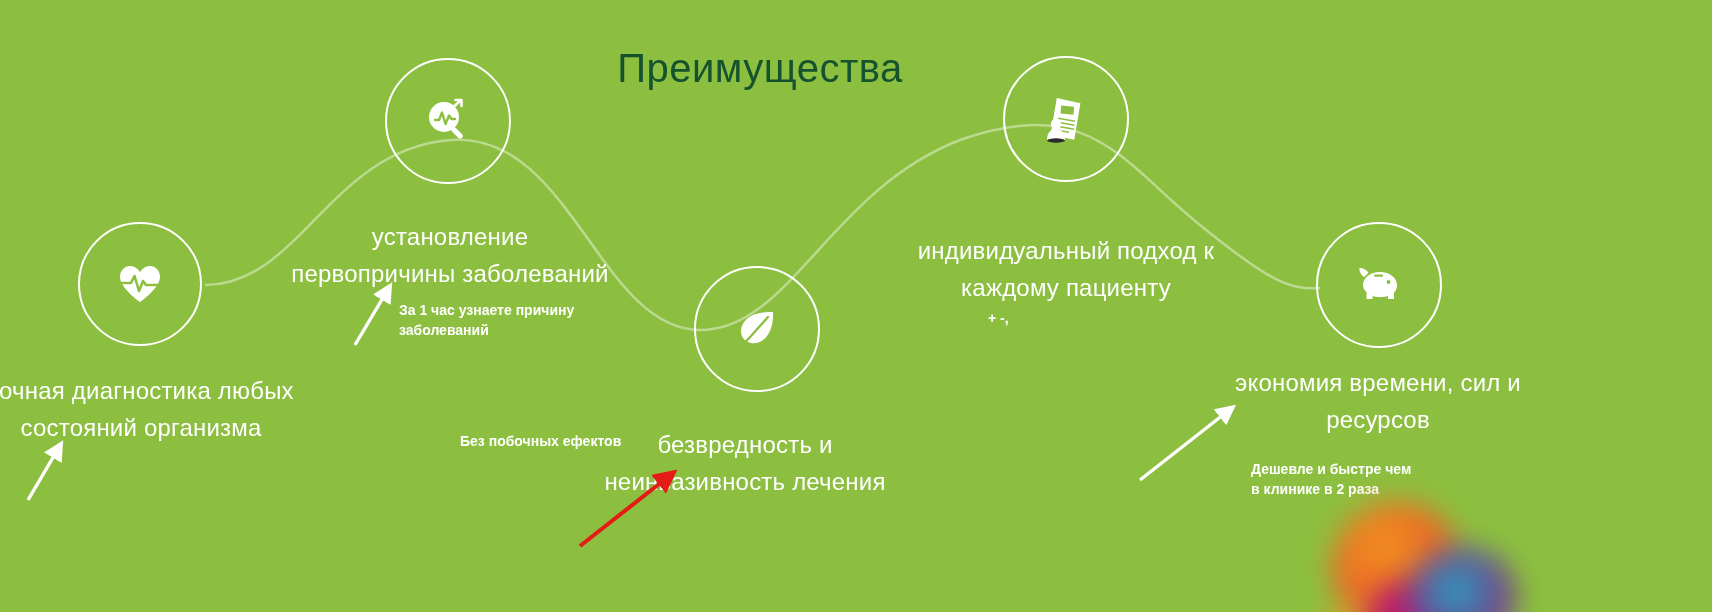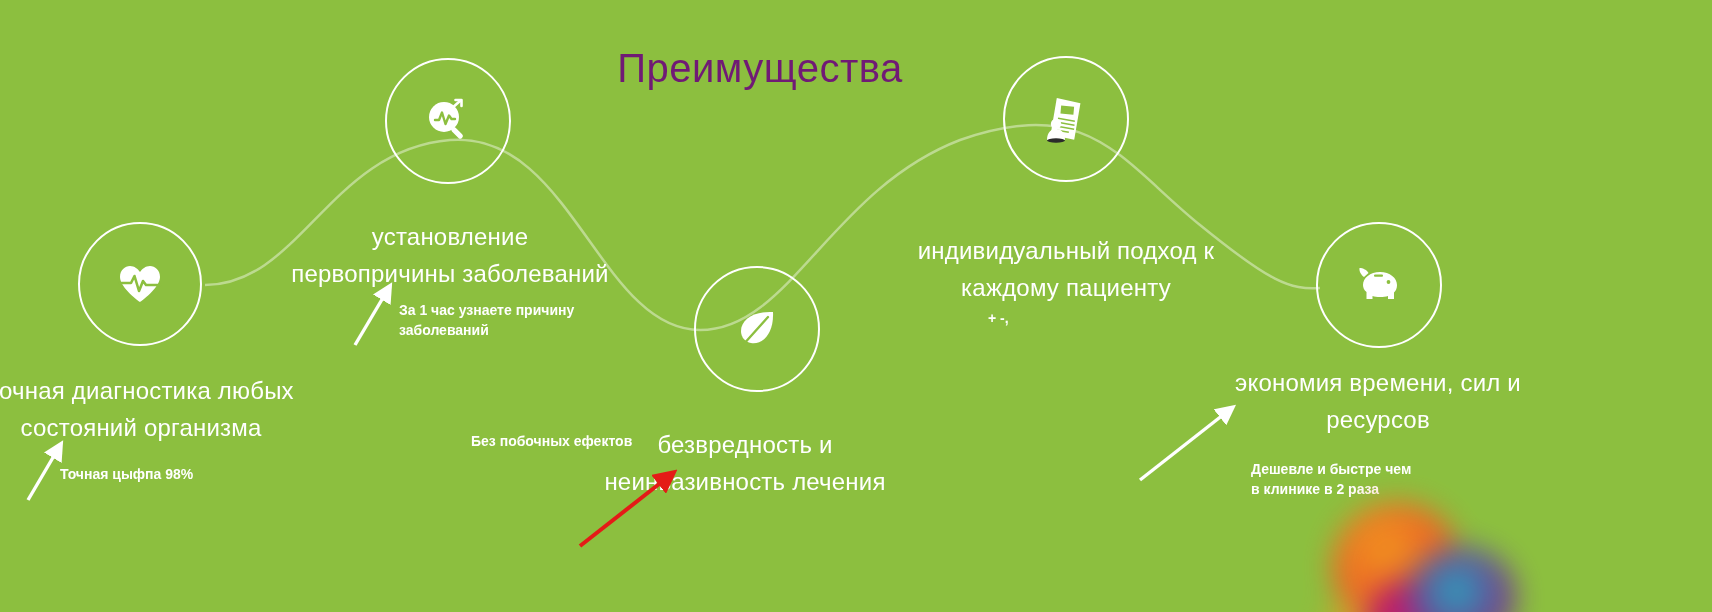--- a/index.html
+++ b/index.html
@@ -60,21 +60,21 @@
   
   #page-title {
     position: absolute;
     left: 560px;
     top: 46px;
     width: 400px;
     text-align: center;
     font-size: 40px;
     font-weight: 300;
     letter-spacing: 0.5px;
-    color: #701a75;
+    color: #14532d;
   }
 
   
   #arrows {
     position: absolute;
     left: 0; top: 0;
     width: 1712px;
     height: 612px;
     pointer-events: none;
   }
@@ -219,26 +219,25 @@
 
     <line x1="28" y1="500" x2="58" y2="449" stroke="#ffffff" stroke-width="3.4" marker-end="url(#whiteHead)"></line>
 
     <line x1="355" y1="345" x2="387" y2="291" stroke="#ffffff" stroke-width="3.4" marker-end="url(#whiteHead)"></line>
 
     <line x1="580" y1="546" x2="668" y2="477" stroke="#e41b17" stroke-width="4" marker-end="url(#redHead)"></line>
 
     <line x1="1140" y1="480" x2="1228" y2="411" stroke="#ffffff" stroke-width="3.4" marker-end="url(#whiteHead)"></line>
   </svg>
 
-  <div class="annot" style="left:60px; top:464px; width:230px;">Точная цыфпа 98%</div>
 
   <div class="annot" style="left:399px; top:300px; width:250px;">За 1 час узнаете причину
 заболеваний</div>
 
-  <div class="annot" style="left:471px; top:431px; width:200px;">Без побочных ефектов</div>
+  <div class="annot" style="left:460px; top:431px; width:200px;">Без побочных ефектов</div>
 
   <div class="annot" style="left:988px; top:308px; width:80px;">+ -,</div>
 
   <div class="annot" style="left:1251px; top:459px; width:250px;">Дешевле и быстре чем
 в клинике в 2 раза</div>
 
   <div id="blob">
     <div class="b1"></div>
     <div class="b4"></div>
     <div class="b3"></div>

